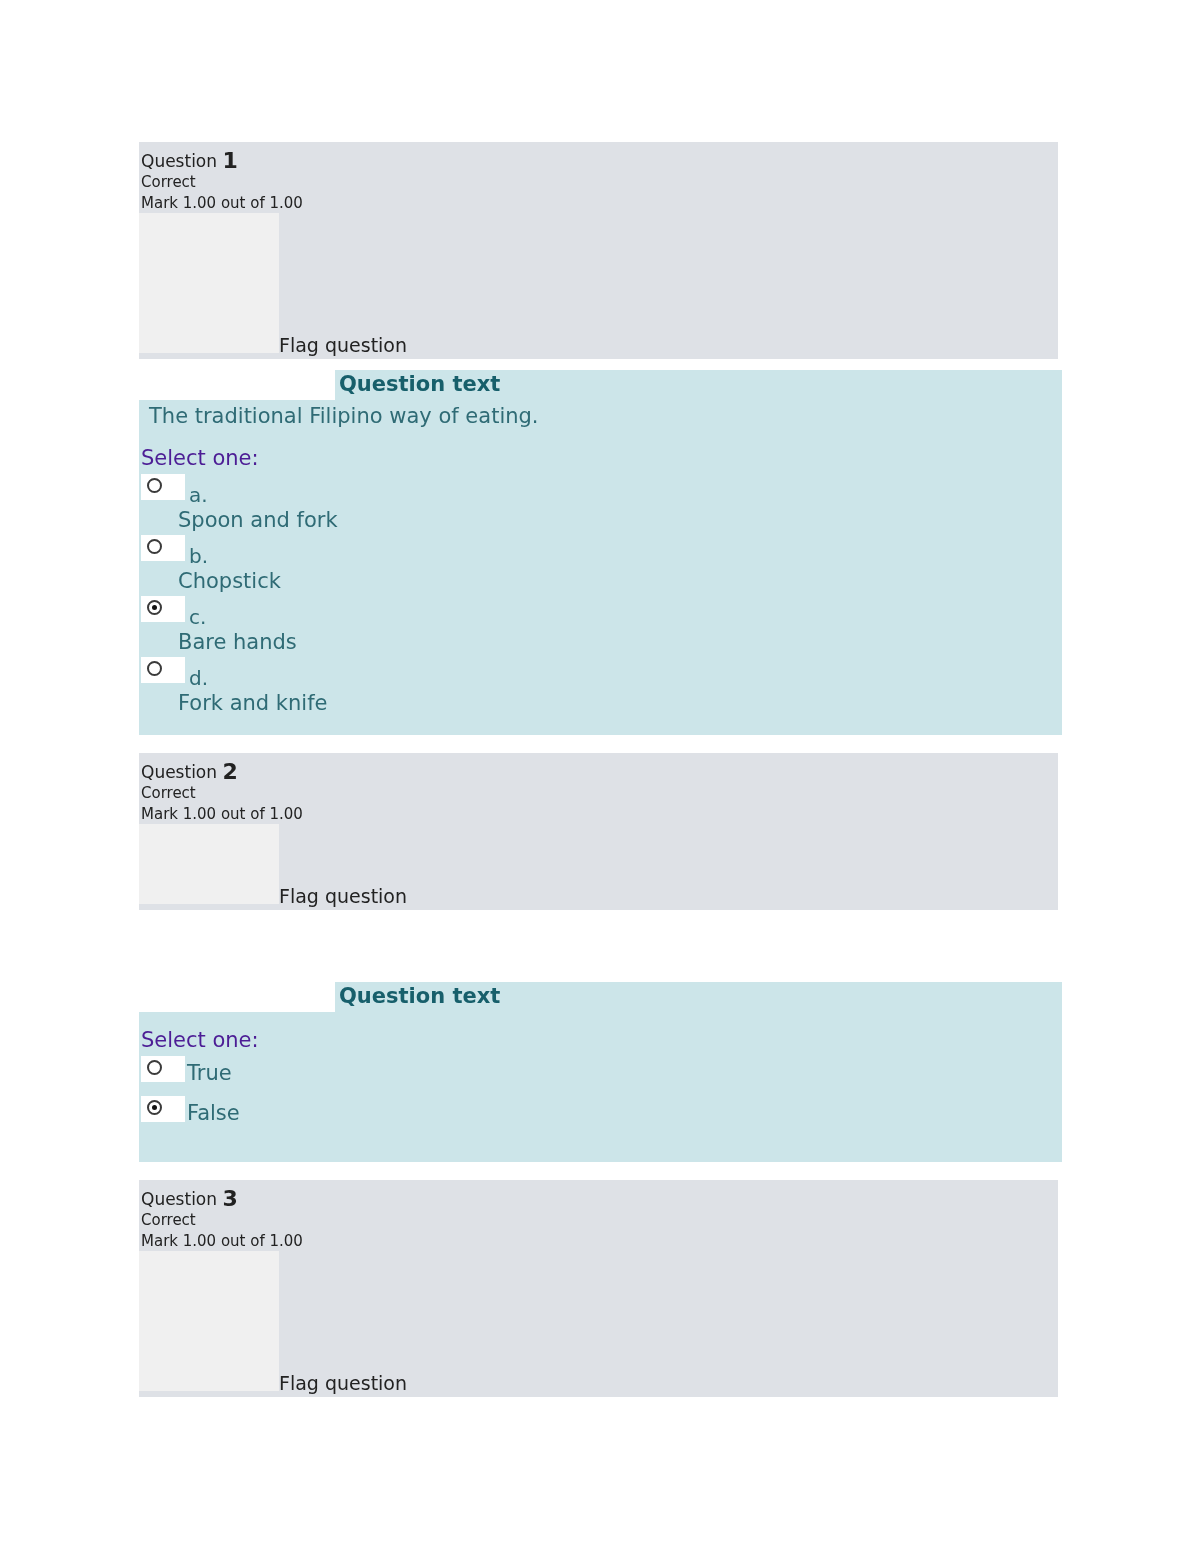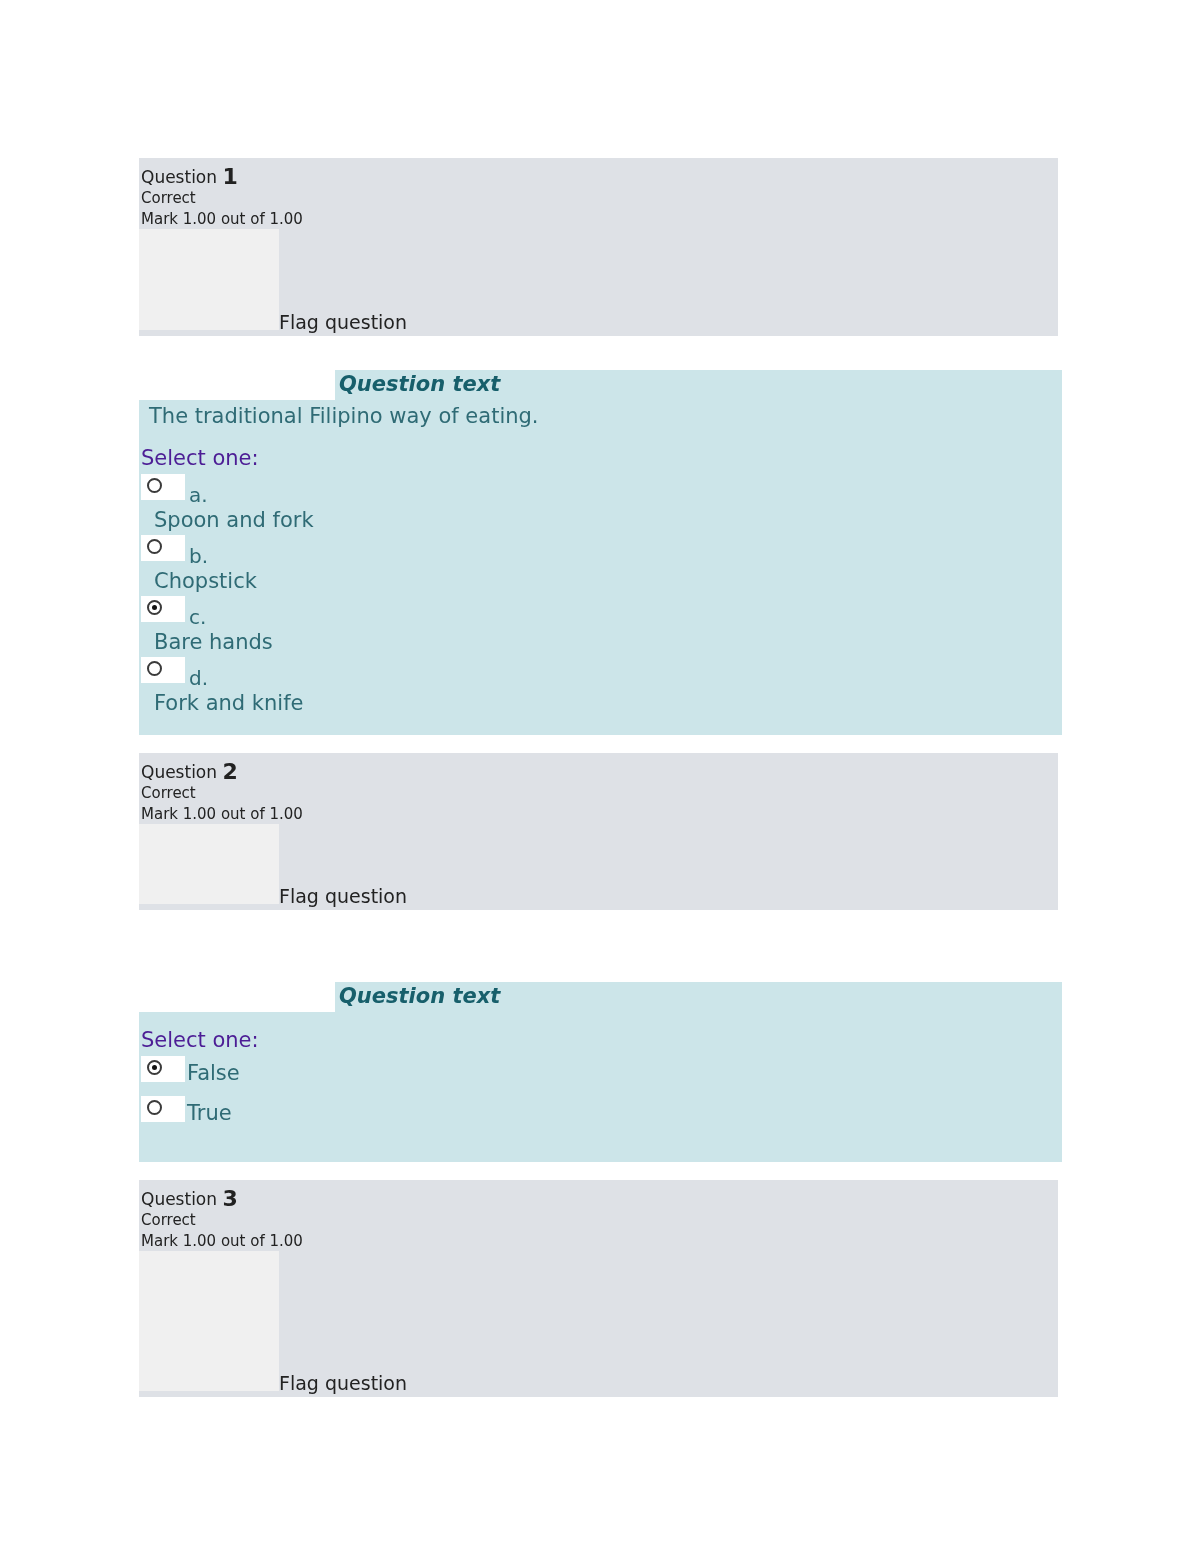--- a/index.html
+++ b/index.html
@@ -91,21 +91,20 @@
     background: #ffffff;
   }
   .qtext-head .label {
     position: absolute;
     left: 200px;
     top: 2px;
     font-size: 21px;
     font-weight: bold;
     color: #175f6b;
     white-space: nowrap;
-    font-style: italic;
   }
   .qstem {
     font-size: 21px;
     line-height: 28px;
     color: #2f6b75;
     padding: 2px 0 0 10px;
     white-space: nowrap;
   }
   .select-one {
     font-size: 21px;
@@ -158,38 +157,39 @@
     line-height: 24px;
     color: #2f6b75;
     white-space: nowrap;
   }
   .ans-body {
     font-size: 21px;
     line-height: 29px;
     color: #2f6b75;
     padding-left: 15px;
     white-space: nowrap;
+    margin-left: 24px;
   }
 
   
   .answer.tf {
     min-height: 40px;
   }
   .answer.tf .ans-letter {
     left: 48px;
     top: 5px;
     font-size: 21px;
   }
 </style>
 </head>
 <body>
 
 <div class="page">
 
-  <div class="qinfo" style="top:158px; height:178px;">
+  <div class="qinfo" style="top:142px; height:217px;">
     <div class="qinfo-lightcol"></div>
     <div class="qinfo-inner">
       <div class="qinfo-line qno">
         <span>Question</span>
         <span class="num">1</span>
       </div>
       <div class="qinfo-line">Correct</div>
       <div class="qinfo-line">Mark 1.00 out of 1.00</div>
     </div>
     <div class="flag-row">Flag question</div>
@@ -251,29 +251,29 @@
   <div class="qtext" style="top:982px; height:180px;">
     <div class="qtext-head">
       <div class="whitemask"></div>
       <div class="label">Question text</div>
     </div>
     <div class="select-one">Select one:</div>
 
     <div class="answers">
       <div class="answer tf">
         <div class="radio-wrap">
+          <div class="radio"></div>
+        </div>
+        <div class="ans-letter">True</div>
+      </div>
+      <div class="answer tf">
+        <div class="radio-wrap">
           <div class="radio checked"></div>
         </div>
         <div class="ans-letter">False</div>
-      </div>
-      <div class="answer tf">
-        <div class="radio-wrap">
-          <div class="radio"></div>
-        </div>
-        <div class="ans-letter">True</div>
       </div>
     </div>
   </div>
 
   <div class="qinfo" style="top:1180px; height:217px;">
     <div class="qinfo-lightcol"></div>
     <div class="qinfo-inner">
       <div class="qinfo-line qno">
         <span>Question</span>
         <span class="num">3</span>

